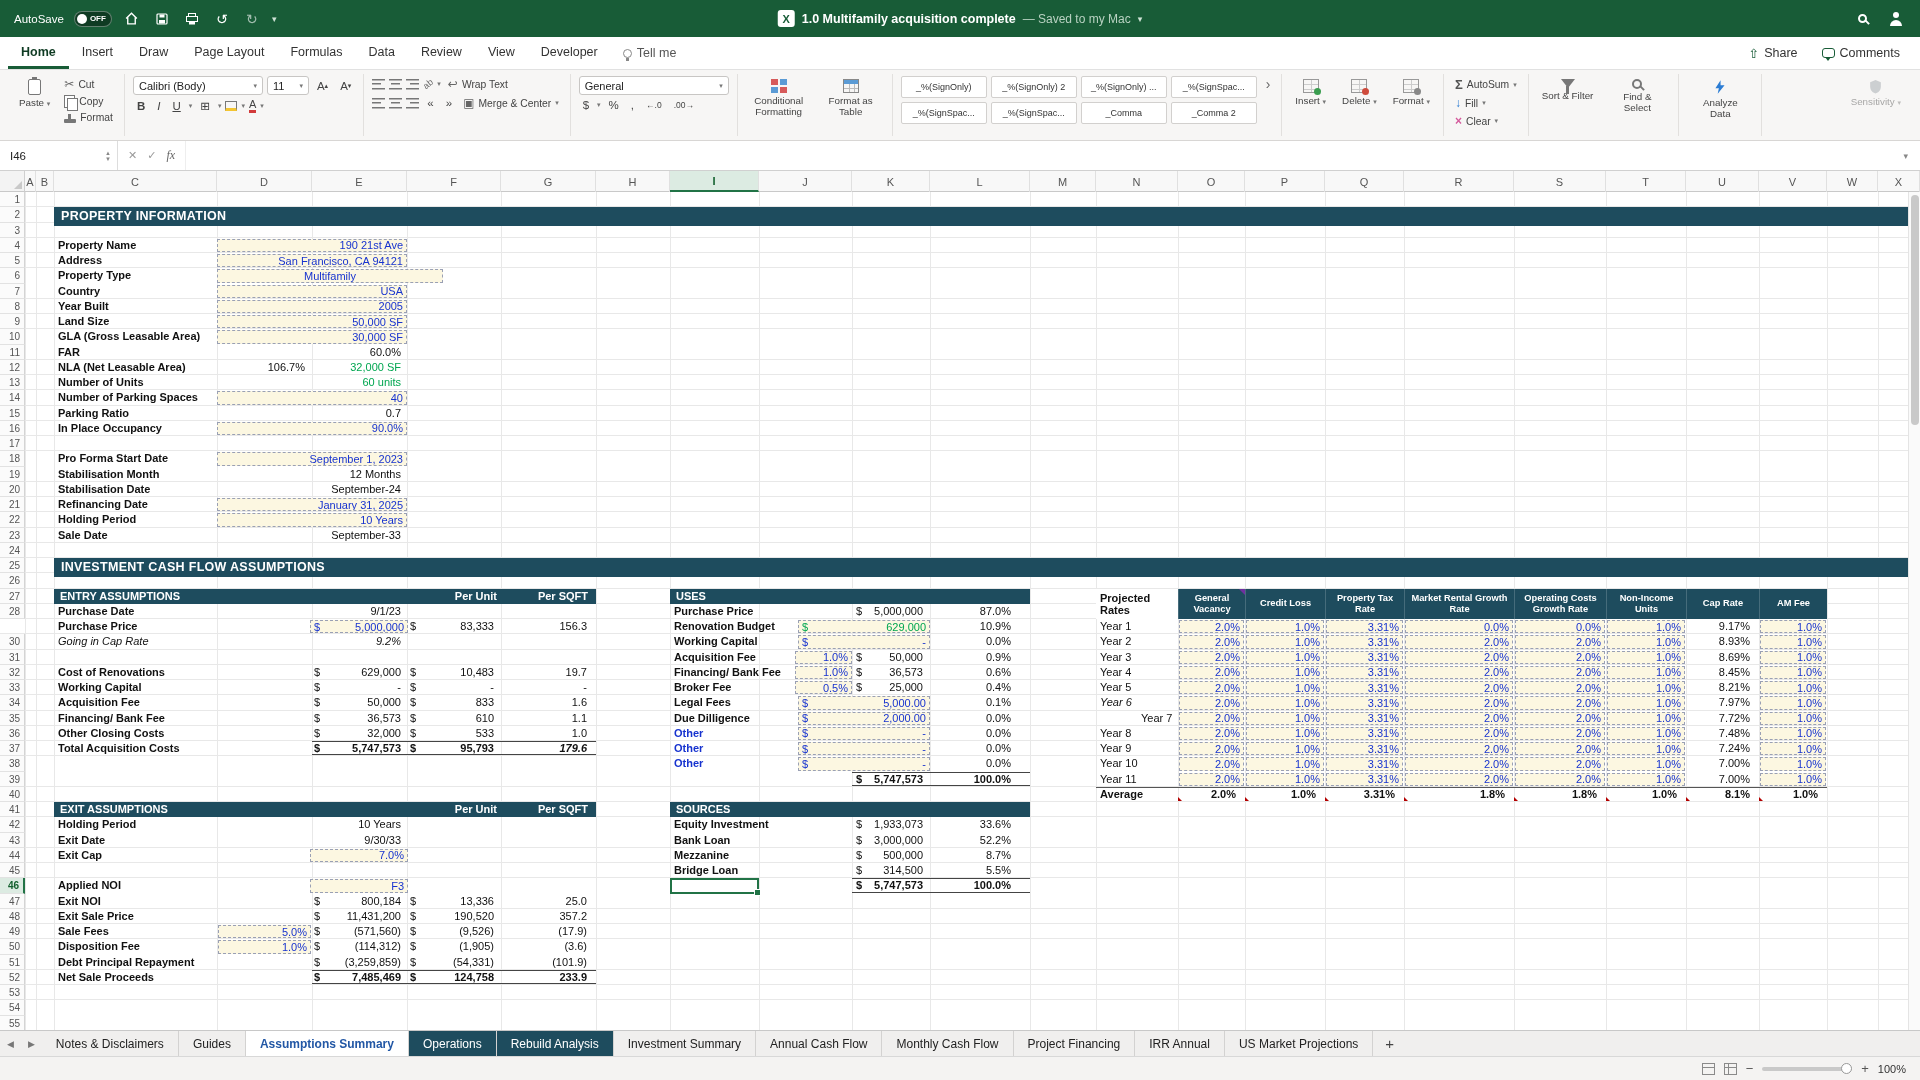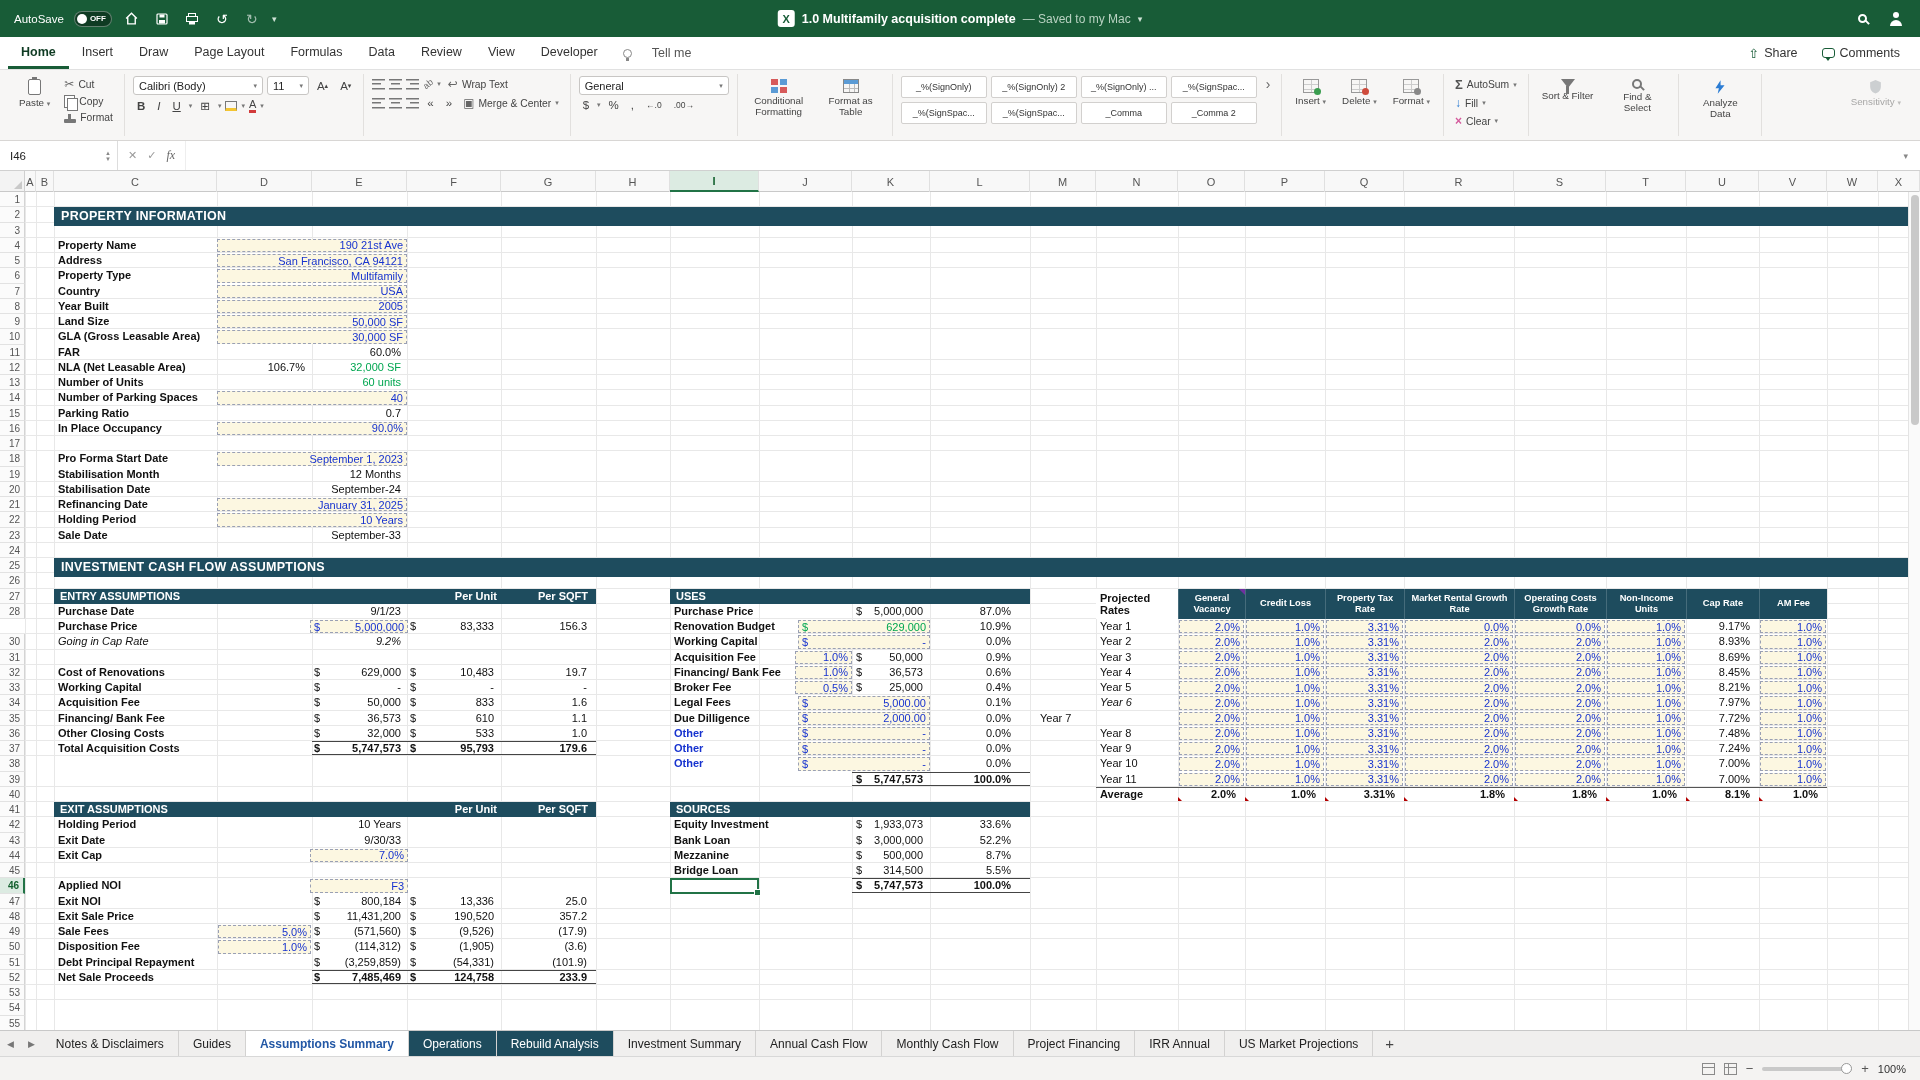--- a/index.html
+++ b/index.html
@@ -27,21 +27,21 @@
 .mag::after{content:"";position:absolute;width:6px;height:2px;background:#fff;transform:rotate(45deg);right:-5px;bottom:-2px}
 .person{display:inline-block;width:14px;height:14px;position:relative}
 .person::before{content:"";position:absolute;left:4px;top:0;width:6px;height:6px;border-radius:50%;background:#fff}
 .person::after{content:"";position:absolute;left:1px;bottom:0;width:12px;height:6px;border-radius:6px 6px 0 0;background:#fff}
 
 
 .tabrow{position:absolute;left:0;top:37px;width:1920px;height:33px;background:#fff;border-bottom:1px solid #e1e1e1;display:flex;align-items:stretch;padding:0 8px}
 .rtabs{display:flex;align-items:stretch}
 .rtab{display:flex;align-items:center;padding:0 13px;font-size:12.5px;color:#333;cursor:pointer;border-bottom:3px solid transparent}
 .rtab.active{font-weight:700;color:#0f3b23;border-bottom:3px solid #185C37}
-.tellme{display:flex;align-items:center;gap:20px;font-size:12.5px;color:#555;padding:0 12px;cursor:pointer}
+.tellme{display:flex;align-items:center;gap:5px;font-size:12.5px;color:#555;padding:0 12px;cursor:pointer}
 .bulb{display:inline-block;width:9px;height:9px;border:1.5px solid #888;border-radius:50%;position:relative}
 .bulb::after{content:"";position:absolute;left:2px;bottom:-4px;width:3px;height:3px;background:#888}
 .tabspacer{flex:1}
 .share,.comments{display:flex;align-items:center;gap:5px;font-size:12.5px;color:#333;padding:0 12px;cursor:pointer}
 .sharei{color:#185C37;font-size:13px}
 .bubble{display:inline-block;width:13px;height:10px;border:1.5px solid #185C37;border-radius:3px;position:relative}
 .bubble::after{content:"";position:absolute;left:2px;bottom:-4px;border-left:3px solid transparent;border-right:3px solid transparent;border-top:4px solid #185C37}
 
 
 .ribbon{position:absolute;left:0;top:70px;width:1920px;height:71px;background:#f7f6f5;border-bottom:1px solid #d8d6d4;display:flex;align-items:stretch;padding:4px 6px}
@@ -560,21 +560,21 @@
           <div class="secbar" style="left: 54px; top: 15.25px; width: 1866px; height: 19px;">PROPERTY INFORMATION</div>
           <div class="cell lbl" style="left: 58px; top: 45.75px; width: 170px; height: 15.25px;">Property Name</div>
           <div class="inputbox jend" style="left: 217px; top: 46.75px; width: 190px; height: 13.25px;">
             <div>190 21st Ave</div>
           </div>
           <div class="cell lbl" style="left: 58px; top: 61px; width: 170px; height: 15.25px;">Address</div>
           <div class="inputbox jend" style="left: 217px; top: 62px; width: 190px; height: 13.25px;">
             <div>San Francisco, CA 94121</div>
           </div>
           <div class="cell lbl" style="left: 58px; top: 76.25px; width: 170px; height: 15.25px;">Property Type</div>
-          <div class="inputbox jend" style="left: 217px; top: 77.25px; width: 190px; height: 13.25px;">
+          <div class="inputbox jend" style="left: 217px; top: 77.25px; width: 226px; height: 13.25px; justify-content: center;">
             <div>Multifamily</div>
           </div>
           <div class="cell lbl" style="left: 58px; top: 91.5px; width: 170px; height: 15.25px;">Country</div>
           <div class="inputbox jend" style="left: 217px; top: 92.5px; width: 190px; height: 13.25px;">
             <div>USA</div>
           </div>
           <div class="cell lbl" style="left: 58px; top: 106.75px; width: 170px; height: 15.25px;">Year Built</div>
           <div class="inputbox jend" style="left: 217px; top: 107.75px; width: 190px; height: 13.25px;">
             <div>2005</div>
           </div>
@@ -667,21 +667,21 @@
           <div class="cell dol" style="left: 314px; top: 533.75px; width: 14px; height: 15.25px;">$</div>
           <div class="cell right" style="left: 312px; top: 533.75px; width: 92px; height: 15.25px;">32,000</div>
           <div class="cell dol" style="left: 410px; top: 533.75px; width: 14px; height: 15.25px;">$</div>
           <div class="cell right" style="left: 407px; top: 533.75px; width: 90px; height: 15.25px;">533</div>
           <div class="cell right" style="left: 501px; top: 533.75px; width: 89px; height: 15.25px;">1.0</div>
           <div class="cell lbl" style="left: 58px; top: 549px; width: 170px; height: 15.25px;">Total Acquisition Costs</div>
           <div class="cell dol bold" style="left: 314px; top: 549px; width: 14px; height: 15.25px;">$</div>
           <div class="cell right bold" style="left: 312px; top: 549px; width: 92px; height: 15.25px;">5,747,573</div>
           <div class="cell dol bold" style="left: 410px; top: 549px; width: 14px; height: 15.25px;">$</div>
           <div class="cell right bold" style="left: 407px; top: 549px; width: 90px; height: 15.25px;">95,793</div>
-          <div class="cell right bold" style="left: 501px; top: 549px; width: 89px; height: 15.25px;">179.6</div>
+          <div class="cell right bold" style="left: 501px; top: 549px; width: 89px; height: 15.25px; font-style: italic;">179.6</div>
           <div class="totline" style="left: 312px; top: 549px; width: 284px; height: 14.25px;"></div>
           <div class="thead" style="left: 54px; top: 610px; width: 542px; height: 15.25px;">
             <div class="tht">EXIT ASSUMPTIONS</div>
             <div class="thc">Per Unit</div>
             <div class="thc thc2">Per SQFT</div>
           </div>
           <div class="cell lbl" style="left: 58px; top: 625.25px; width: 170px; height: 15.25px;">Holding Period</div>
           <div class="cell right" style="left: 312px; top: 625.25px; width: 92px; height: 15.25px;">10 Years</div>
           <div class="cell lbl" style="left: 58px; top: 640.5px; width: 170px; height: 15.25px;">Exit Date</div>
           <div class="cell right" style="left: 312px; top: 640.5px; width: 92px; height: 15.25px;">9/30/33</div>
@@ -973,21 +973,21 @@
           <div class="inputbox jend" style="left: 1515px; top: 504.25px; width: 90px; height: 13.25px;">
             <div>2.0%</div>
           </div>
           <div class="inputbox jend" style="left: 1607px; top: 504.25px; width: 78px; height: 13.25px;">
             <div>1.0%</div>
           </div>
           <div class="cell right" style="left: 1686px; top: 503.25px; width: 67px; height: 15.25px;">7.97%</div>
           <div class="inputbox jend" style="left: 1760px; top: 504.25px; width: 66px; height: 13.25px;">
             <div>1.0%</div>
           </div>
-          <div class="cell" style="left: 1040px; top: 518.5px; width: 74px; height: 28px;">Year 7</div>
+          <div class="cell" style="left: 1141px; top: 518.5px; width: 74px; height: 28px;">Year 7</div>
           <div class="inputbox jend" style="left: 1179px; top: 519.5px; width: 65px; height: 13.25px;">
             <div>2.0%</div>
           </div>
           <div class="inputbox jend" style="left: 1246px; top: 519.5px; width: 78px; height: 13.25px;">
             <div>1.0%</div>
           </div>
           <div class="inputbox jend" style="left: 1326px; top: 519.5px; width: 77px; height: 13.25px;">
             <div>3.31%</div>
           </div>
           <div class="inputbox jend" style="left: 1405px; top: 519.5px; width: 108px; height: 13.25px;">

